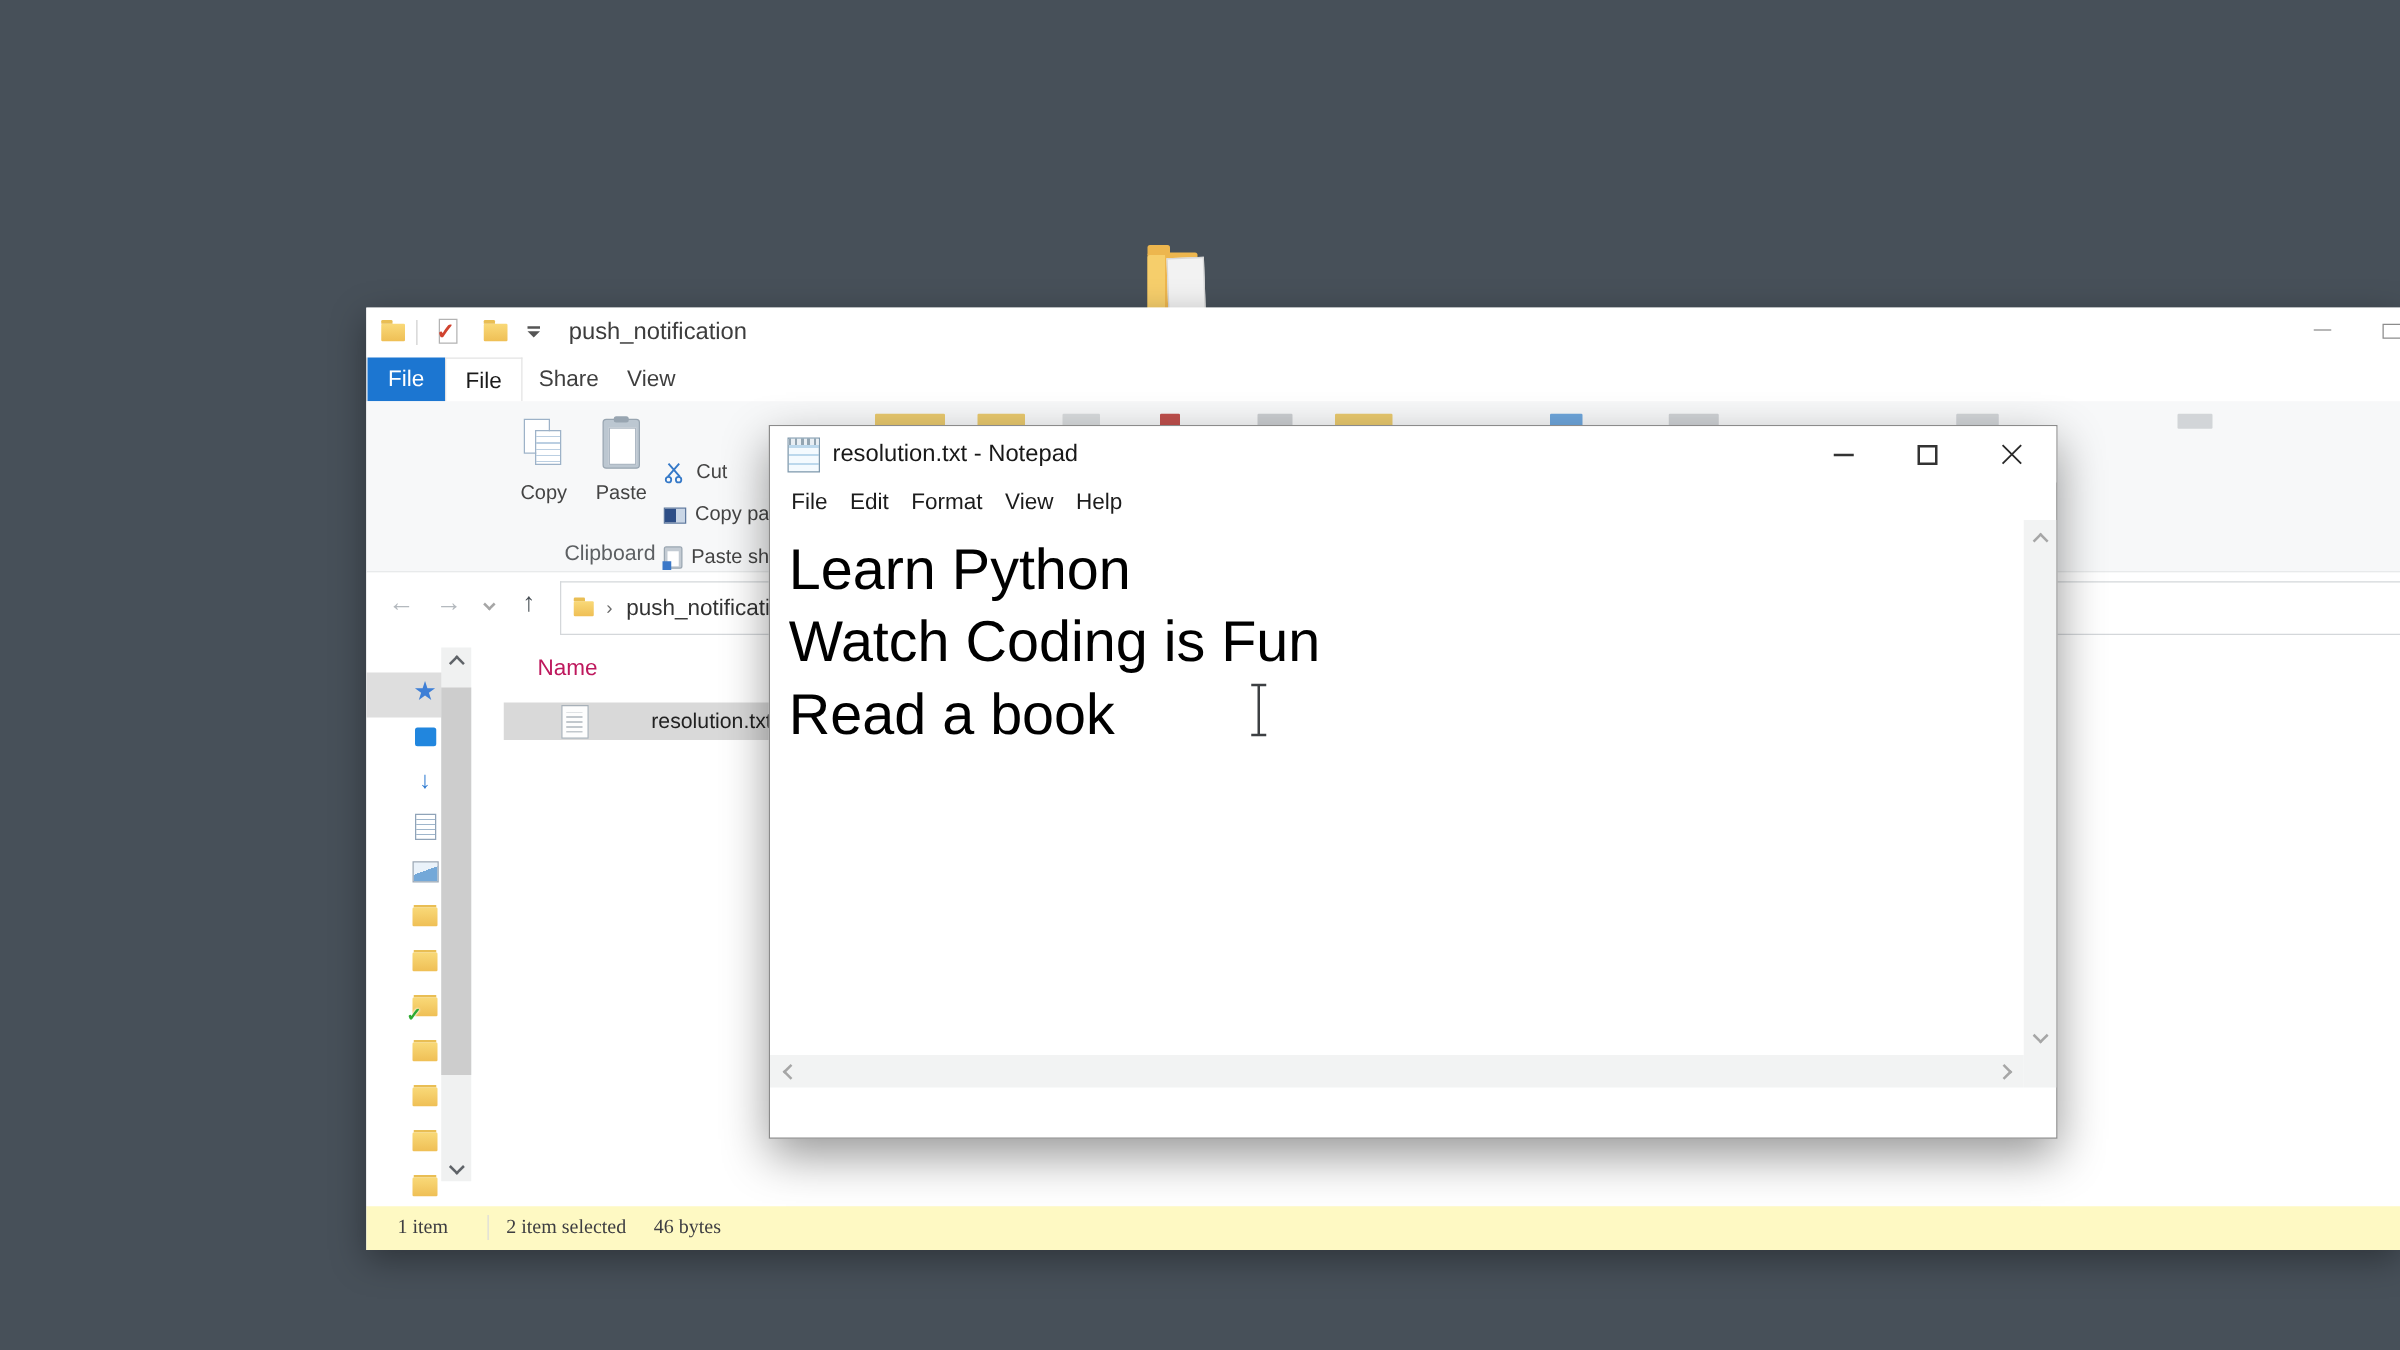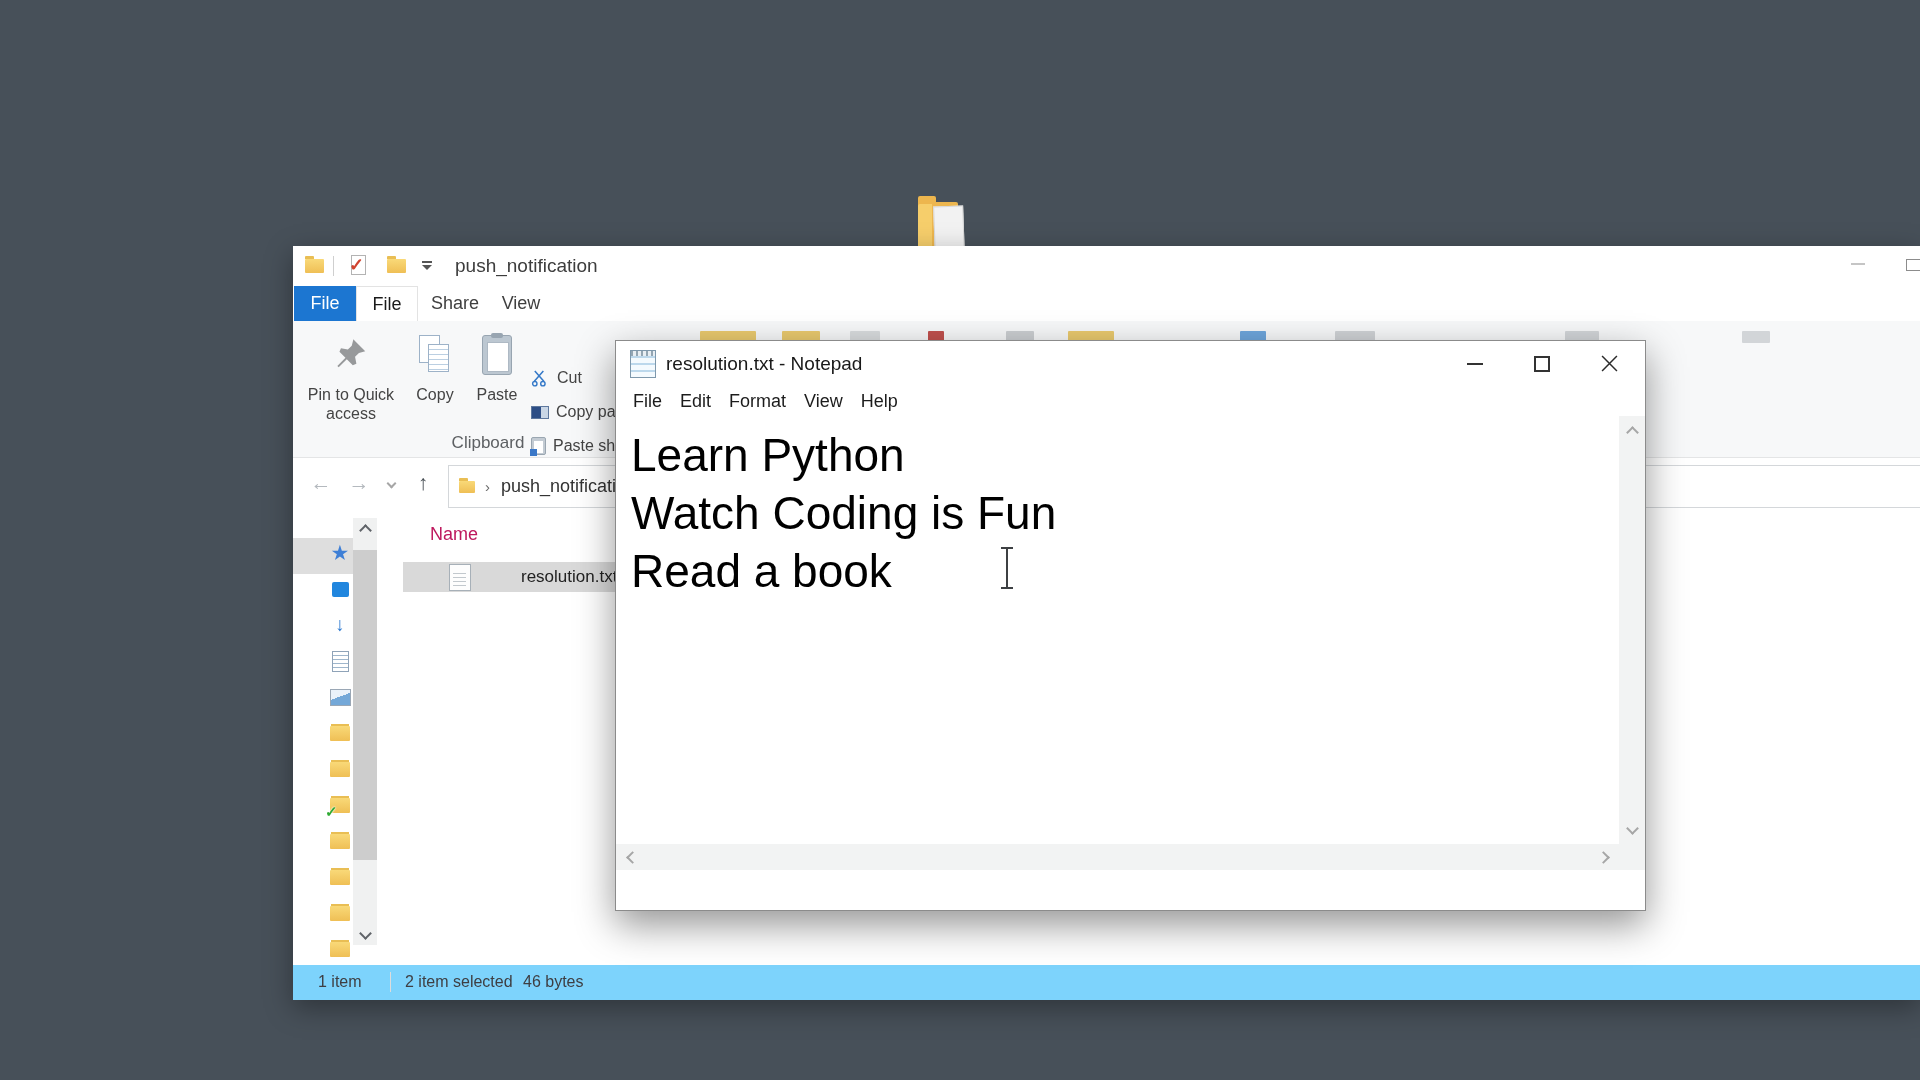--- a/index.html
+++ b/index.html
@@ -89,21 +89,21 @@
   .chev.left { transform:rotate(45deg); }
   .chev.right { transform:rotate(-135deg); }
   .sc-arrow { position:absolute; left:0; width:24px; height:24px; display:flex; align-items:center; justify-content:center; }
 
   .col-header { position:absolute; left:137px; top:12px; font-size:18px; color:#be185d; }
   .file-row { position:absolute; left:110px; top:50px; width:560px; height:30px; background:#D9D9D9; display:flex; align-items:center; }
   .txt-icon { position:relative; margin-left:46px; width:22px; height:27px; background:#FDFDFD; border:1px solid #A7B0B8; }
   .txt-icon::before { content:""; position:absolute; left:3px; top:5px; width:13px; height:16px; background:repeating-linear-gradient(to bottom,transparent 0 3px,#C2C8CD 3px 4px); }
   .file-row .fname { margin-left:50px; font-size:17px; color:#222; }
 
-  .ex-status { position:absolute; left:0; bottom:0; width:100%; height:35px; background:#7dd3fc; }
+  .ex-status { position:absolute; left:0; bottom:0; width:100%; height:35px; background:#fef9c3;font-family:Liberation Serif, serif; }
   .ex-status span { position:absolute; top:0; line-height:33px; font-size:16px; color:#3E3E42; }
   .ex-status .sep { position:absolute; left:97px; top:7px; width:1px; height:20px; background:#DCDCDC; }
 
   
   .notepad { position:absolute; left:615px; top:340px; width:1031px; height:571px; background:#fff; border:1px solid #8B8B8B; z-index:3; box-shadow:0 14px 36px rgba(0,0,0,.42); }
   .np-titlebar { position:absolute; left:0; top:0; width:100%; height:45px; background:#fff;padding-left:36px; }
   .np-icon { position:absolute; left:14px; top:9px; width:26px; height:28px; border:1px solid #7E98AC; background:repeating-linear-gradient(to bottom,#F4FAFE 0 5px,#BCD8EC 5px 7px); }
   .np-icon::before { content:""; position:absolute; left:0; top:0; width:100%; height:5px; background:repeating-linear-gradient(to right,#93A5B2 0 2px,#E8EEF3 2px 5px); }
   .np-title { position:absolute; left:50px; top:0; line-height:45px; font-size:19px; color:#191919; }
   .np-btn { position:absolute; top:0; width:52px; height:45px; display:flex; align-items:center; justify-content:center; }
@@ -168,28 +168,20 @@
       <div class="sliver" style="left:489px;width:38px;background:#E9C96E;"></div>
       <div class="sliver" style="left:557px;width:30px;background:#D9DCDE;"></div>
       <div class="sliver" style="left:635px;width:16px;background:#C0504D;"></div>
       <div class="sliver" style="left:713px;width:28px;background:#CBCED1;"></div>
       <div class="sliver" style="left:775px;width:46px;background:#E9C96E;"></div>
       <div class="sliver" style="left:947px;width:26px;background:#6EA6DC;"></div>
       <div class="sliver" style="left:1042px;width:40px;background:#CFD2D5;"></div>
       <div class="sliver" style="left:1272px;width:34px;background:#D2D5D8;"></div>
       <div class="sliver" style="left:1449px;width:28px;background:#D2D5D8;"></div>
 
-      <div class="rb-big rb-pin">
-        <div class="icon-zone">
-          <svg width="36" height="36" viewBox="0 0 24 24">
-              <path d="M14.5 2.5l7 7-4.2 1.1-2.6 2.6.9 4.6-2.4 1-4-4-5.4 5.4-.9-.9 5.4-5.4-4-4 1-2.4 4.6.9 2.6-2.6 1.1-4.3z" fill="#97999B"></path>
-            </svg>
-        </div>
-        <div class="lbl">Pin to Quick access</div>
-      </div>
       <div class="rb-big rb-copy">
         <div class="icon-zone">
           <div class="copy-ic">
               <div class="s1"></div>
               <div class="s2"></div>
             </div>
         </div>
         <div class="lbl">Copy</div>
       </div>
       <div class="rb-big rb-paste">

